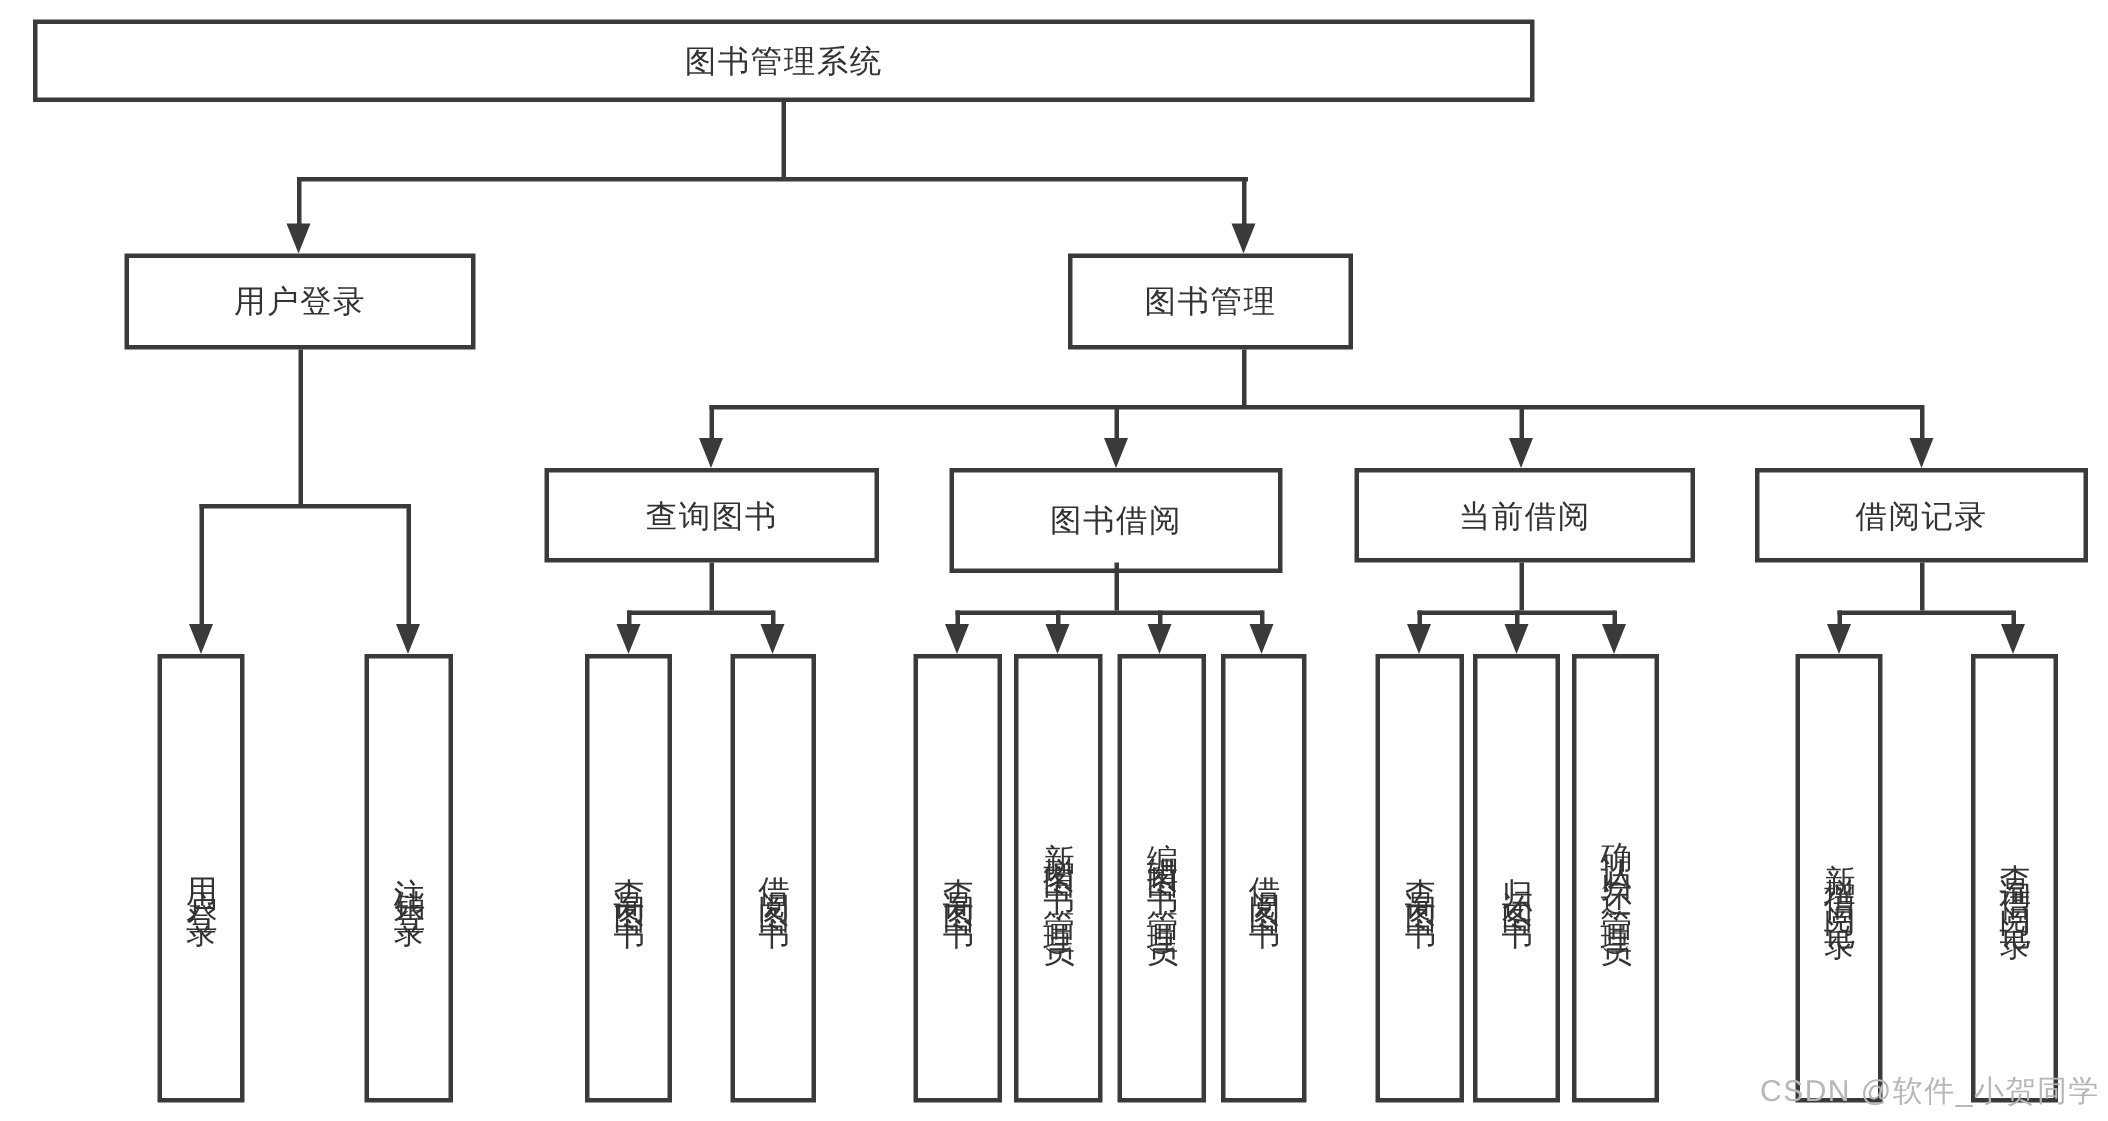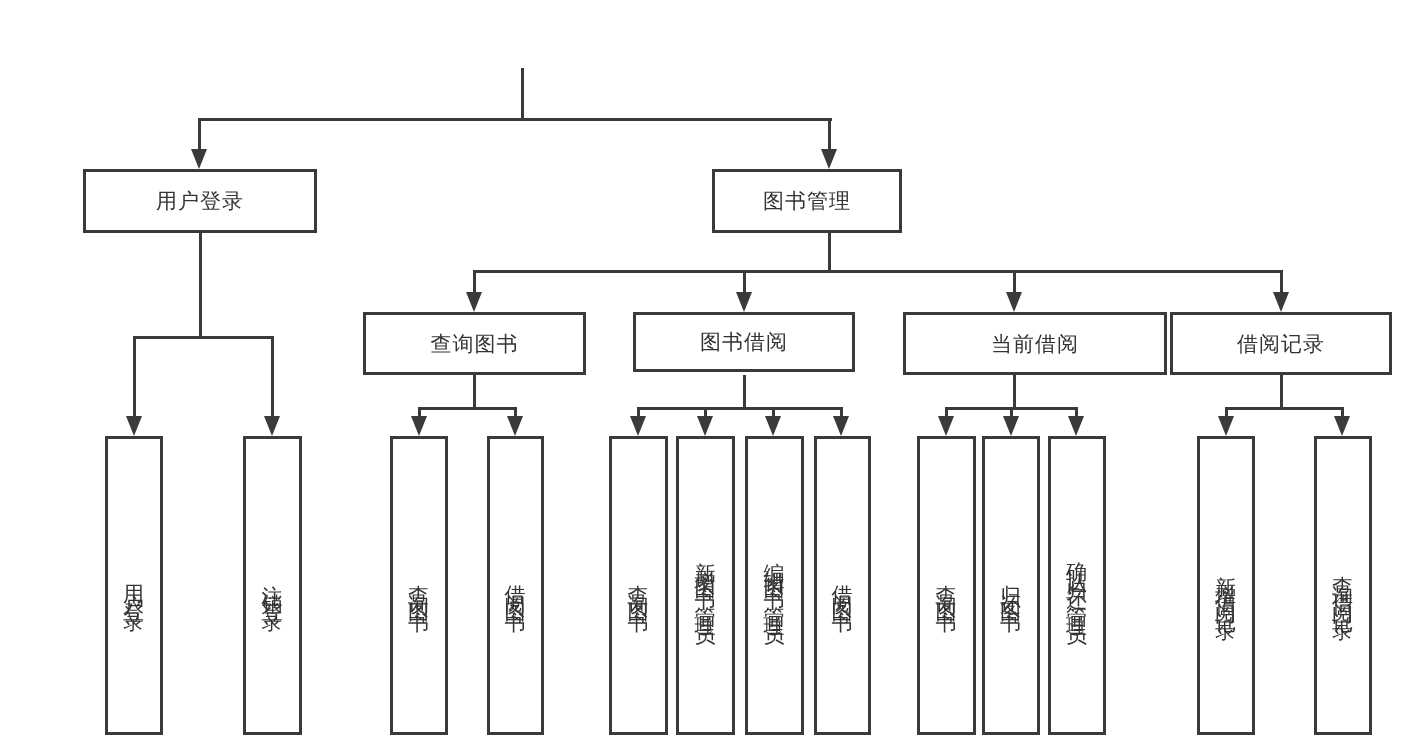--- a/index.html
+++ b/index.html
@@ -52,20 +52,21 @@
     color:var(--watermark);
     letter-spacing:1px;
     white-space:nowrap;
   }
 </style>
 </head>
 <body>
 
 <div class="canvas">
 
+  <div class="box hbox" style="left:22px;top:13px;width:1001px;height:55px">图书管理系统</div>
 
   <div class="vline" style="left:521px;top:68px;height:50px"></div>
   <div class="hline" style="left:198px;top:118px;width:634px"></div>
   <div class="vline" style="left:198px;top:118px;height:33px"></div>
   <div class="arrowhead" style="left:191px;top:149px"></div>
   <div class="vline" style="left:828px;top:118px;height:33px"></div>
   <div class="arrowhead" style="left:821px;top:149px"></div>
 
   <div class="box hbox" style="left:83px;top:169px;width:234px;height:64px">用户登录</div>
   <div class="box hbox" style="left:712px;top:169px;width:190px;height:64px">图书管理</div>
@@ -82,22 +83,22 @@
   <div class="vline" style="left:473px;top:270px;height:23px"></div>
   <div class="arrowhead" style="left:466px;top:292px"></div>
   <div class="vline" style="left:743px;top:270px;height:23px"></div>
   <div class="arrowhead" style="left:736px;top:292px"></div>
   <div class="vline" style="left:1013px;top:270px;height:23px"></div>
   <div class="arrowhead" style="left:1006px;top:292px"></div>
   <div class="vline" style="left:1280px;top:270px;height:23px"></div>
   <div class="arrowhead" style="left:1273px;top:292px"></div>
 
   <div class="box hbox" style="left:363px;top:312px;width:223px;height:63px">查询图书</div>
-  <div class="box hbox" style="left:633px;top:312px;width:222px;height:60px">图书借阅</div>
-  <div class="box hbox" style="left:903px;top:312px;width:264px;height:63px">当前借阅</div>
+  <div class="box hbox" style="left:633px;top:312px;width:222px;height:70px">图书借阅</div>
+  <div class="box hbox" style="left:903px;top:312px;width:227px;height:63px">当前借阅</div>
   <div class="box hbox" style="left:1170px;top:312px;width:222px;height:63px">借阅记录</div>
 
   <div class="vline" style="left:473px;top:375px;height:32px"></div>
   <div class="hline" style="left:418px;top:407px;width:98px"></div>
   <div class="vline" style="left:418px;top:407px;height:10px"></div>
   <div class="arrowhead" style="left:411px;top:416px"></div>
   <div class="vline" style="left:514px;top:407px;height:10px"></div>
   <div class="arrowhead" style="left:507px;top:416px"></div>
 
   <div class="vline" style="left:743px;top:375px;height:32px"></div>
@@ -164,14 +165,15 @@
     <span class="vtext">确认归还（管理员）</span>
   </div>
 
   <div class="box leaf" style="left:1197px;top:436px;width:58px;height:299px">
     <span class="vtext">新增借阅记录</span>
   </div>
   <div class="box leaf" style="left:1314px;top:436px;width:58px;height:299px">
     <span class="vtext">查询借阅记录</span>
   </div>
 
+  <div class="watermark">CSDN @软件_小贺同学</div>
 
 </div>
 
 </body></html>

